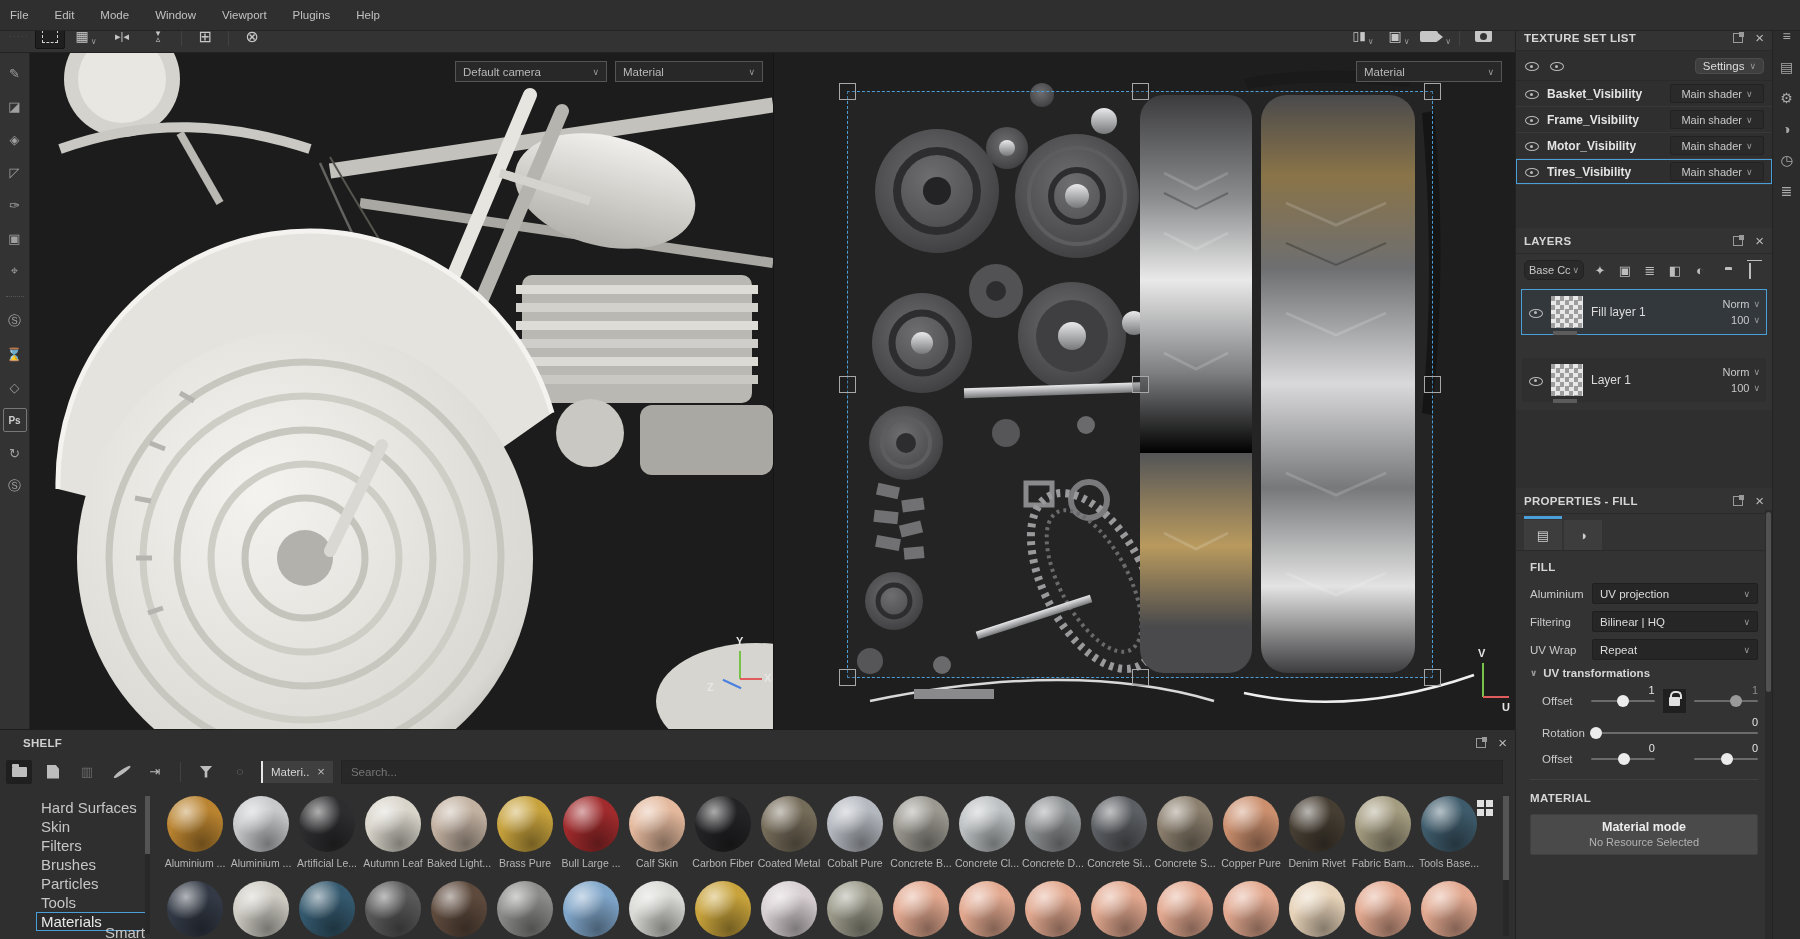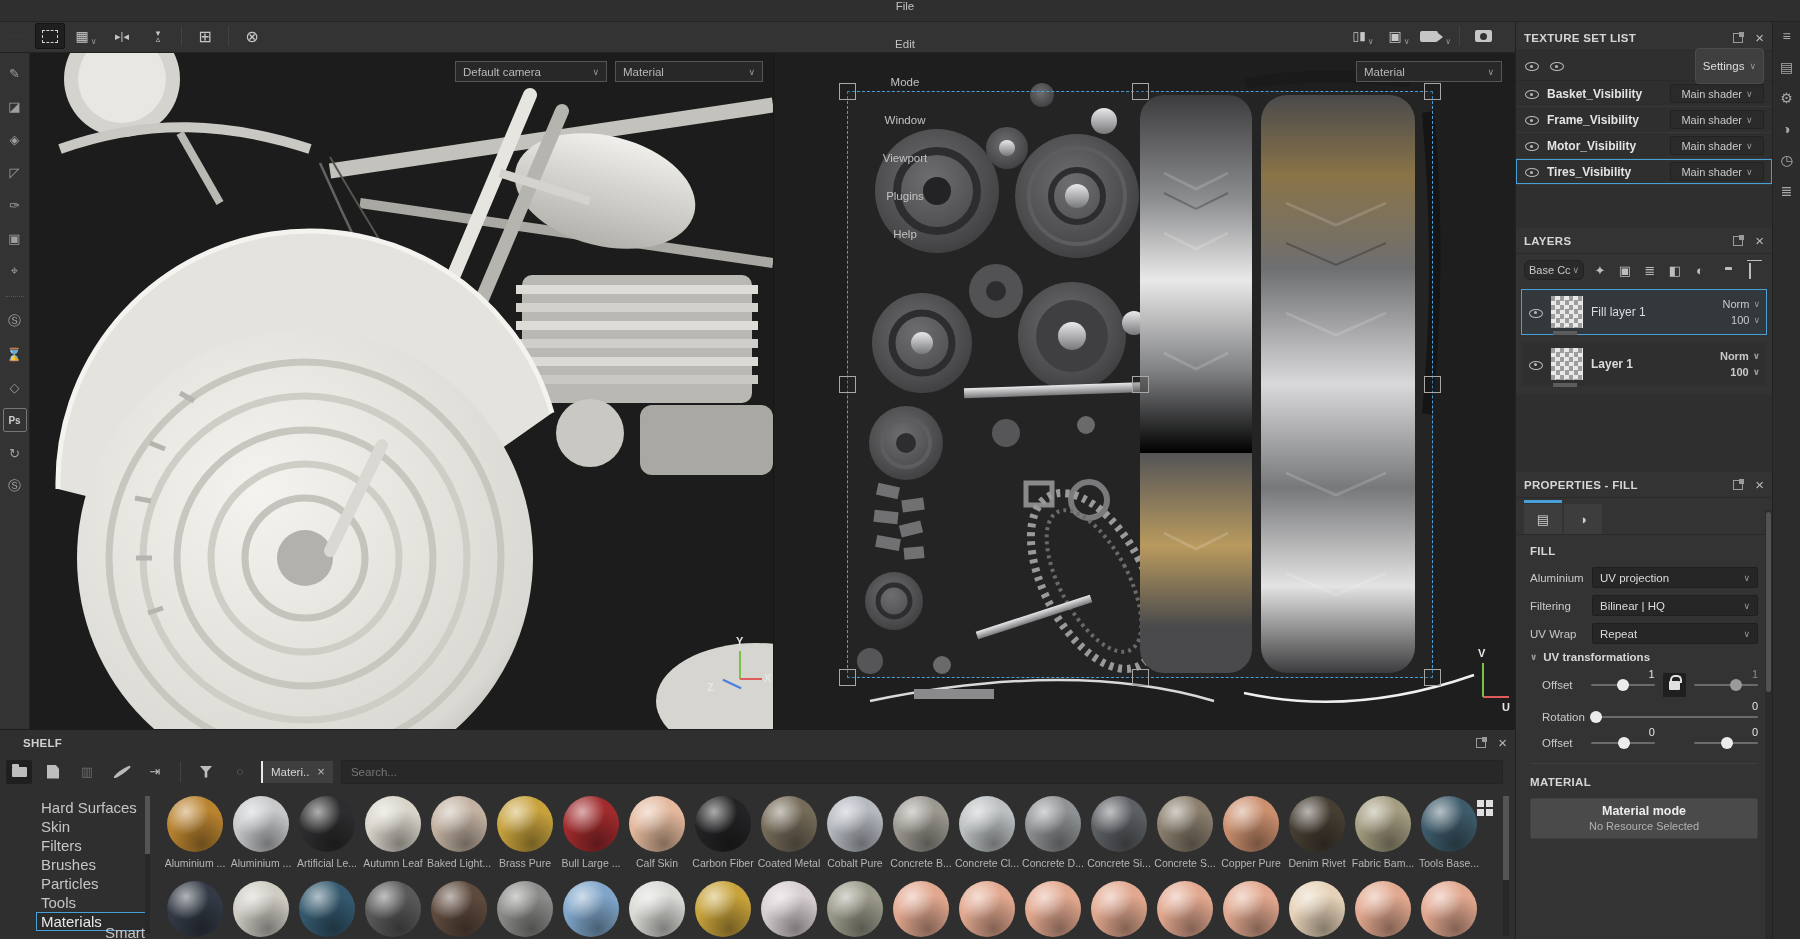--- a/index.html
+++ b/index.html
@@ -2,22 +2,22 @@
 <html><head>
 <meta charset="utf-8">
 <style>
   * { margin:0; padding:0; box-sizing:border-box; }
   html,body { width:1800px; height:939px; overflow:hidden; background:#262626;
     font-family:"Liberation Sans","DejaVu Sans",sans-serif; color:#c8c8c8; font-size:12px;
     -webkit-font-smoothing:antialiased; }
   #app { position:relative; width:1800px; height:939px; background:#2a2a2a; }
 
   
-  .menubar { position:absolute; left:0; top:0; width:1800px; height:22px; background:#2f2f2f;
-    display:flex; align-items:center; gap:26px; padding-left:10px; border-bottom:1px solid #242424; z-index:30;flex-direction:column;}
+  .menubar { position:absolute; left:0; top:0; width:1800px; height:31px; background:#2f2f2f;
+    display:flex; align-items:center; gap:26px; padding-left:10px; border-bottom:1px solid #242424; z-index:30;}
   .menubar span { color:#c2c2c2; font-size:11.5px; cursor:default; }
 
   
   .topbar { position:absolute; left:0; top:20px; width:1515px; height:33px; background:#333;
     border-bottom:1px solid #222; display:flex; align-items:center; z-index:20; }
   .grip { width:26px; margin-left:6px; color:#4a4a4a; font-size:9px; letter-spacing:1px; text-align:center;}
   .tbtn { height:26px; min-width:30px; display:flex; align-items:center; justify-content:center;
     color:#c6c6c6; font-size:14px; margin:0 3px; border-radius:2px; }
   .tbtn.active { background:#1f1f1f; border:1px solid #141414; }
   .tsep { width:1px; height:20px; background:#424242; margin:0 5px; }
@@ -70,21 +70,21 @@
 
   .i-eye { width:15px; height:15px; position:relative; flex:none; }
   .i-eye:before { content:""; position:absolute; left:1px; top:4px; width:12px; height:7px;
     border:1px solid #b9b9b9; border-radius:50%; }
   .i-eye:after { content:""; position:absolute; left:5.5px; top:6.5px; width:3px; height:3px;
     border-radius:50%; background:#b9b9b9; }
 
   .tsl-settings { height:30px; display:flex; align-items:center; padding:0 8px; gap:10px;
     border-bottom:1px solid #2a2a2a; background:#2f2f2f;}
   .btn { background:#3f3f3f; border:1px solid #4c4c4c; border-radius:4px; color:#dedede;
-    font-size:11.5px; height:36px; display:flex; align-items:center; justify-content:center; gap:5px; padding:0 7px;}
+    font-size:11.5px; height:16px; display:flex; align-items:center; justify-content:center; gap:5px; padding:0 7px;}
   .tsl-row { height:26px; display:flex; align-items:center; gap:8px; padding:0 8px;
     background:#2f2f2f; border-bottom:1px solid #383838; }
   .tsl-row .nm { font-weight:bold; font-size:12px; color:#e4e4e4; flex:1; }
   .shader-btn { background:#2a2a2a; border:1px solid #222; border-radius:2px; height:19px; width:94px;
     color:#c9c9c9; font-size:11px; display:flex; align-items:center; justify-content:center; gap:4px; }
   .tsl-row.sel { box-shadow:inset 0 0 0 1px #4a9eda; }
   .chev { font-size:9px; color:#9a9a9a; }
 
   .layers-tools { height:32px; display:flex; align-items:center; gap:7px; padding:0 8px; background:#333;}
   .mini-select { background:#2a2a2a; border:1px solid #222; border-radius:6px; height:20px; width:60px;
@@ -574,21 +574,21 @@
         <span class="rr">
             <span>Norm</span>
             <span class="chev">∨</span>
           </span>
         <span class="rr">
             <span>100</span>
             <span class="chev">∨</span>
           </span>
       </div>
     </div>
-    <div class="layer-row" style="margin-top:8px;font-weight:bold;">
+    <div class="layer-row" style="margin-top:24px;">
       <span class="i-eye"></span>
       <div class="thumb"></div>
       <span class="layer-nm">Layer 1</span>
       <div class="layer-right">
         <span class="rr">
             <span>Norm</span>
             <span class="chev">∨</span>
           </span>
         <span class="rr">
             <span>100</span>

